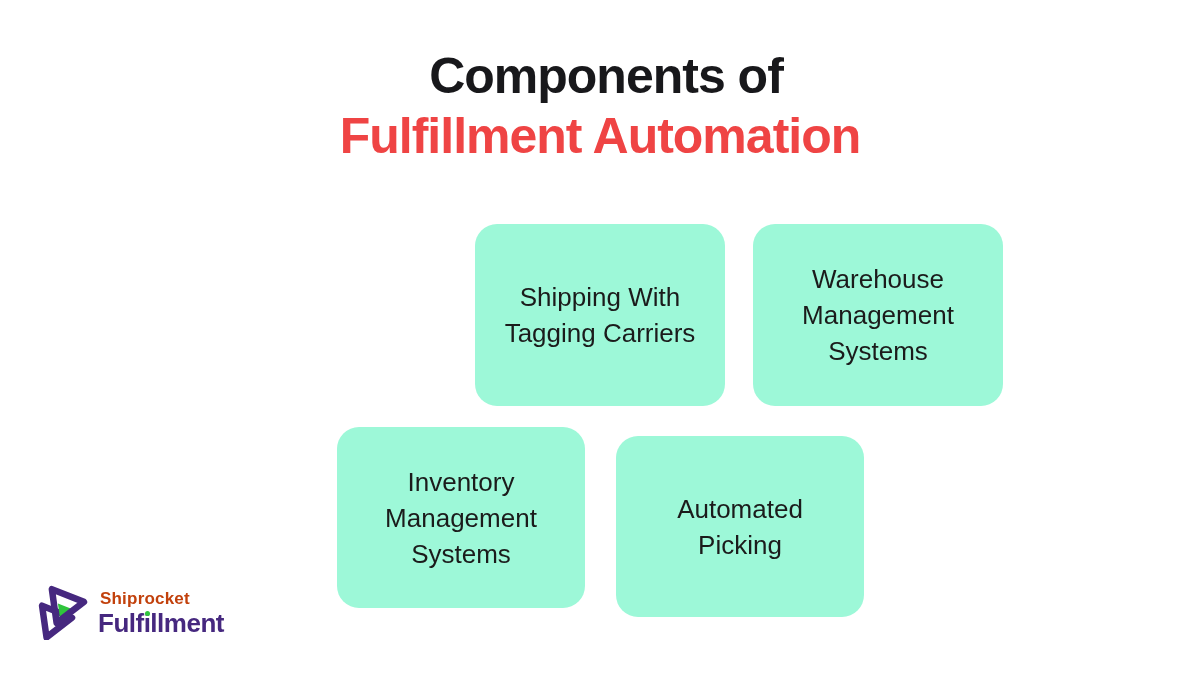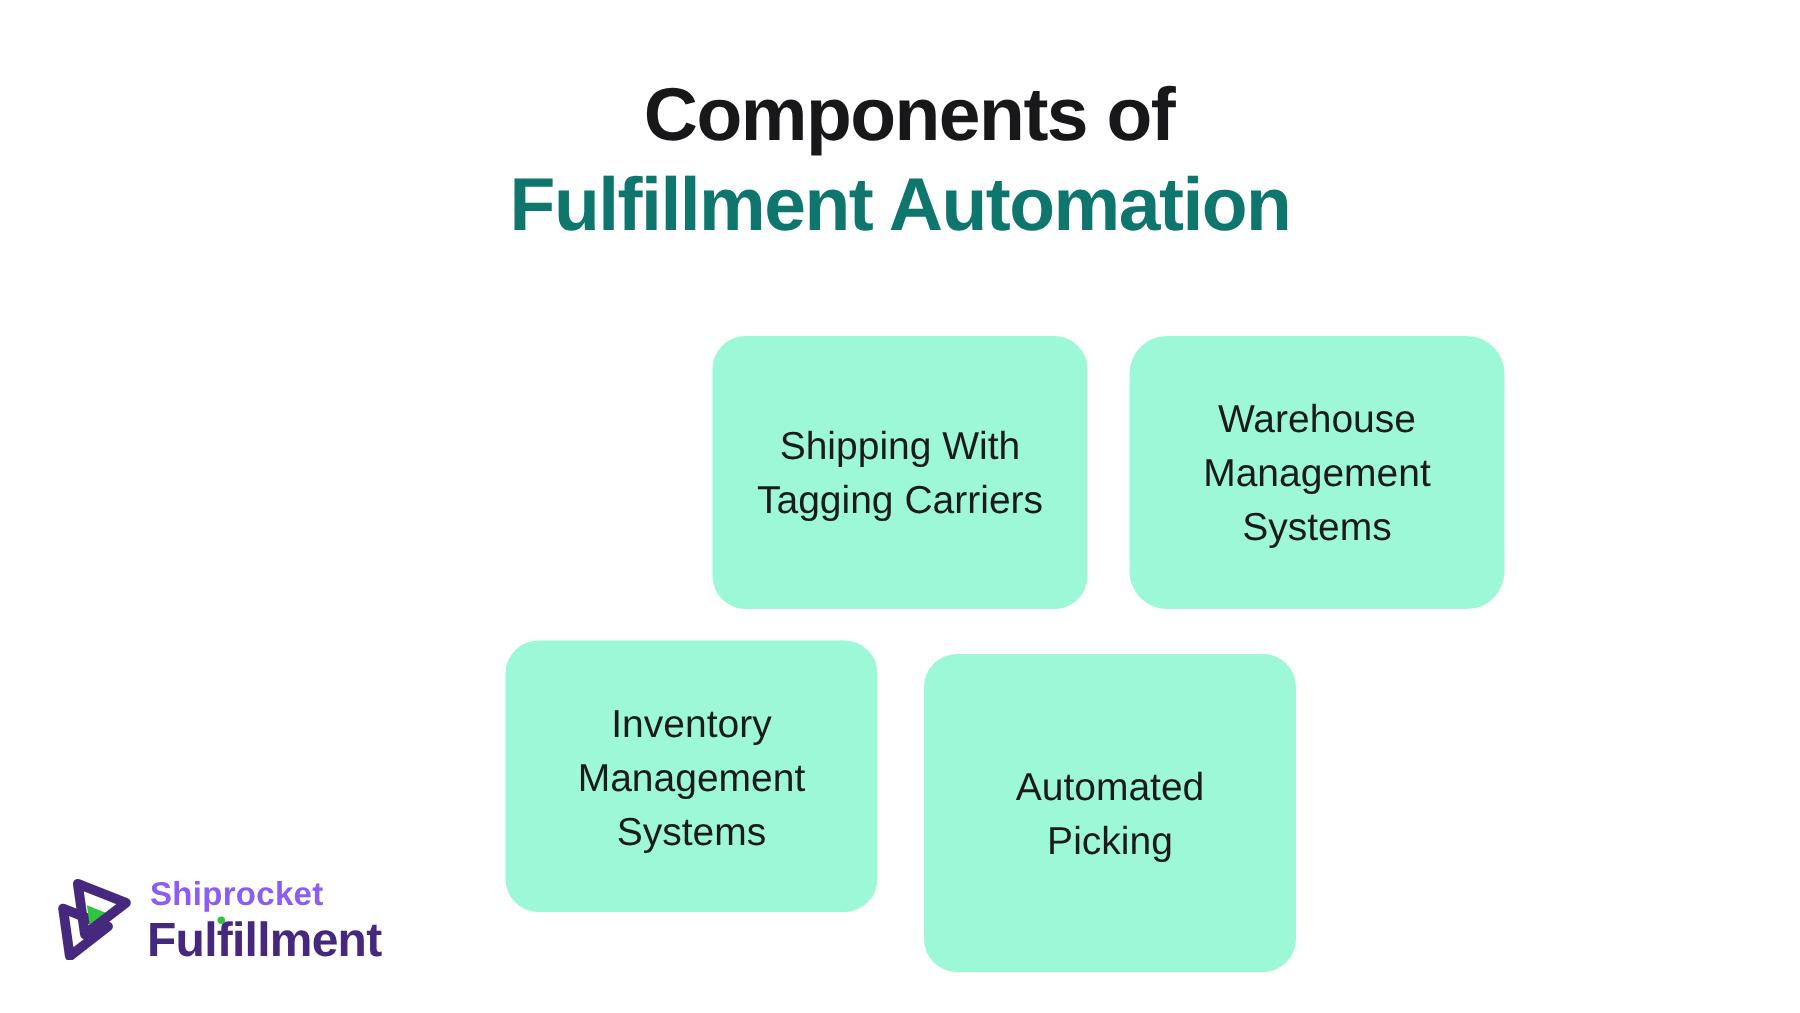--- a/index.html
+++ b/index.html
@@ -30,21 +30,21 @@
     letter-spacing: -1px;
     line-height: 60px;
     color: #18181B;
     padding-left: 12px;
   }
   .title-line2 {
     font-size: 50px;
     font-weight: 700;
     letter-spacing: -1px;
     line-height: 60px;
-    color: #0f766e;
+    color: #ef4444;
     text-align: center;
   }
 
   
   .box {
     position: absolute;
     background: #9DF8D8;
     border-radius: 22px;
     display: flex;
     align-items: center;
@@ -52,49 +52,49 @@
     text-align: center;
   }
   .box-label {
     font-size: 26px;
     line-height: 36px;
     color: #1B1B1B;
     white-space: pre-line;
   }
   .box-1 { left: 196px; top: 224px; width: 249px; height: 182px; }
   .box-2 { left: 475px; top: 224px; width: 250px; height: 182px; }
-  .box-3 { left: 753px; top: 224px; width: 250px; height: 182px; border-radius: 25px; }
+  .box-3 { left: 753px; top: 224px; width: 250px; height: 182px; }
   .box-4 { left: 337px; top: 427px; width: 248px; height: 181px; }
-  .box-5 { left: 616px; top: 436px; width: 248px; height: 212px; text-align: center; }
+  .box-5 { left: 616px; top: 436px; width: 248px; height: 181px; text-align: center; }
 
   
   .logo {
     position: absolute;
     left: 34px;
     top: 582px;
     display: flex;
     align-items: center;
     gap: 8px;
   }
   .logo-text {
     display: flex;
     flex-direction: column;
     line-height: 1;
   }
   .logo-brand {
-    font-size: 22px;
+    font-size: 17px;
     font-weight: 700;
-    color: #8b5cf6;
+    color: #c2410c;
     letter-spacing: 0.2px;
     margin-bottom: 3px;
     margin-left: 2px;
   }
   .logo-product {
     position: relative;
-    font-size: 32px;
+    font-size: 26px;
     font-weight: 700;
     letter-spacing: -0.5px;
     color: #46287F;
   }
   .logo-i-dot {
     position: absolute;
     left: 47px;
     top: 1px;
     width: 5px;
     height: 5px;

